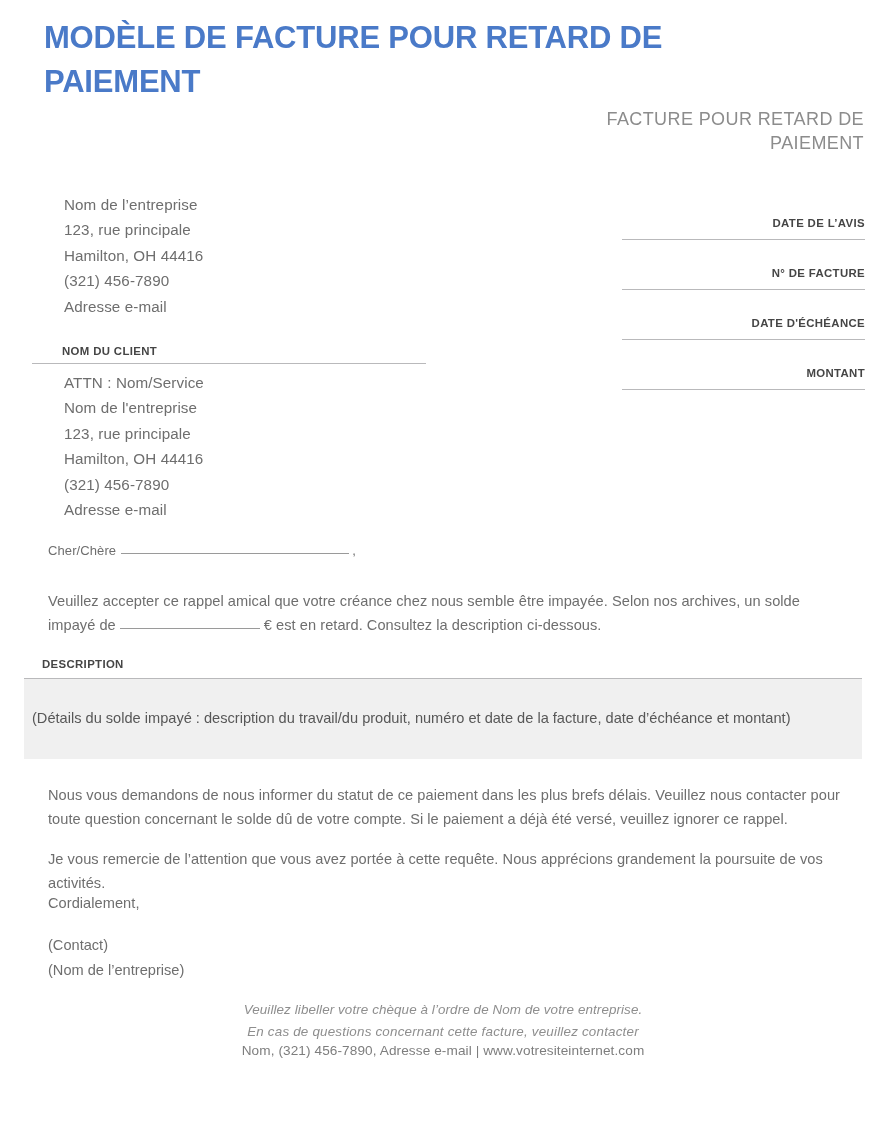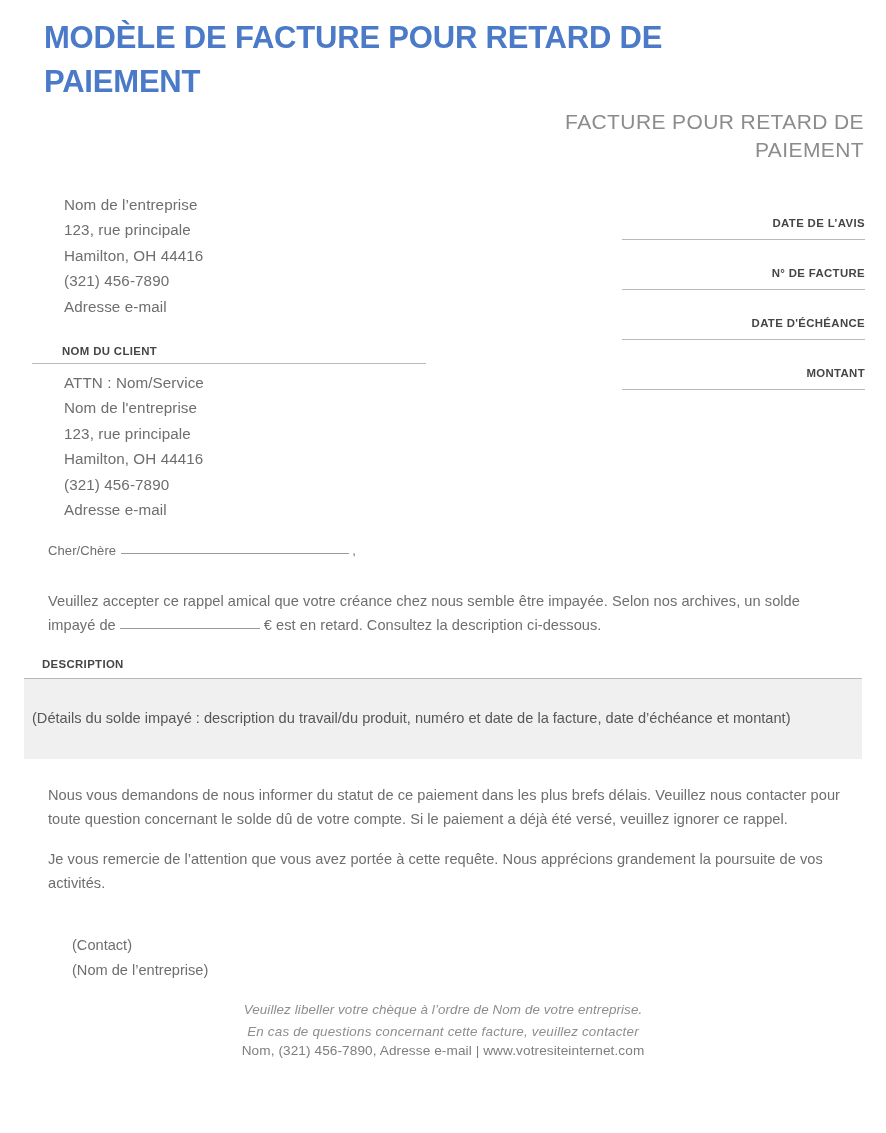--- a/index.html
+++ b/index.html
@@ -46,21 +46,21 @@
     color: #dedede;
   }
 
   
   .head-right {
     position: absolute;
     right: 22px;
     top: 108px;
     width: 350px;
     text-align: right;
-    font-size: 21px;
+    font-size: 18px;
     line-height: 1.33;
     letter-spacing: 0.4px;
     color: #8c8c8c;
     font-weight: normal;
   }
 
   
   .sender {
     position: absolute;
     left: 64px;
@@ -166,21 +166,20 @@
   .para-2 { top: 783px; }
   .para-3 { top: 847px; }
   .para-4 { top: 891px; }
   .signature {
     position: absolute;
     left: 48px;
     top: 933px;
     font-size: 14.6px;
     line-height: 25px;
     color: #6e6e6e;
-    margin-left: 24px;
   }
 
   
   .desc-label {
     position: absolute;
     left: 42px;
     top: 658px;
     font-size: 11.4px;
     font-weight: bold;
     letter-spacing: 0.35px;
@@ -304,20 +303,21 @@
     <span>Veuillez accepter ce rappel amical que votre créance chez nous semble être impayée.  Selon nos archives, un solde impayé de</span><span class="blank-line short"></span><span>€ est en retard.  Consultez la description ci-dessous.</span>
   </div>
 
   <div class="desc-label">DESCRIPTION</div>
   <div class="desc-box"></div>
   <div class="desc-rule"></div>
   <div class="desc-text">(Détails du solde impayé : description du travail/du produit, numéro et date de la facture, date d’échéance et montant)</div>
 
   <div class="para para-2">Nous vous demandons de nous informer du statut de ce paiement dans les plus brefs délais.  Veuillez nous contacter pour toute question concernant le solde dû de votre compte.  Si le paiement a déjà été versé, veuillez ignorer ce rappel.</div>
   <div class="para para-3">Je vous remercie de l’attention que vous avez portée à cette requête.  Nous apprécions grandement la poursuite de vos activités.</div>
+  <div class="para para-4">Cordialement,</div>
 
   <div class="signature">
     <div>(Contact)</div>
     <div>(Nom de l’entreprise)</div>
   </div>
 
   <div class="footer">
     <div class="footer-check">Veuillez libeller votre chèque à l’ordre de Nom de votre entreprise.</div>
     <div class="footer-q">En cas de questions concernant cette facture, veuillez contacter</div>
     <div class="footer-contact">Nom, (321) 456-7890, Adresse e-mail | www.votresiteinternet.com</div>

